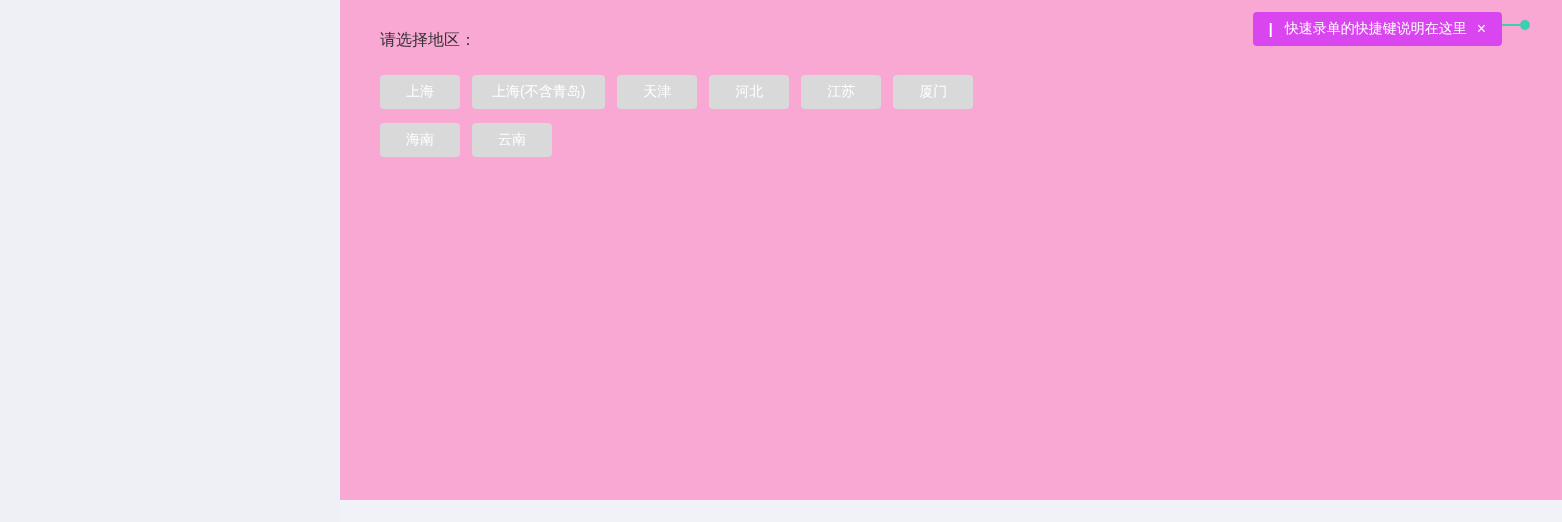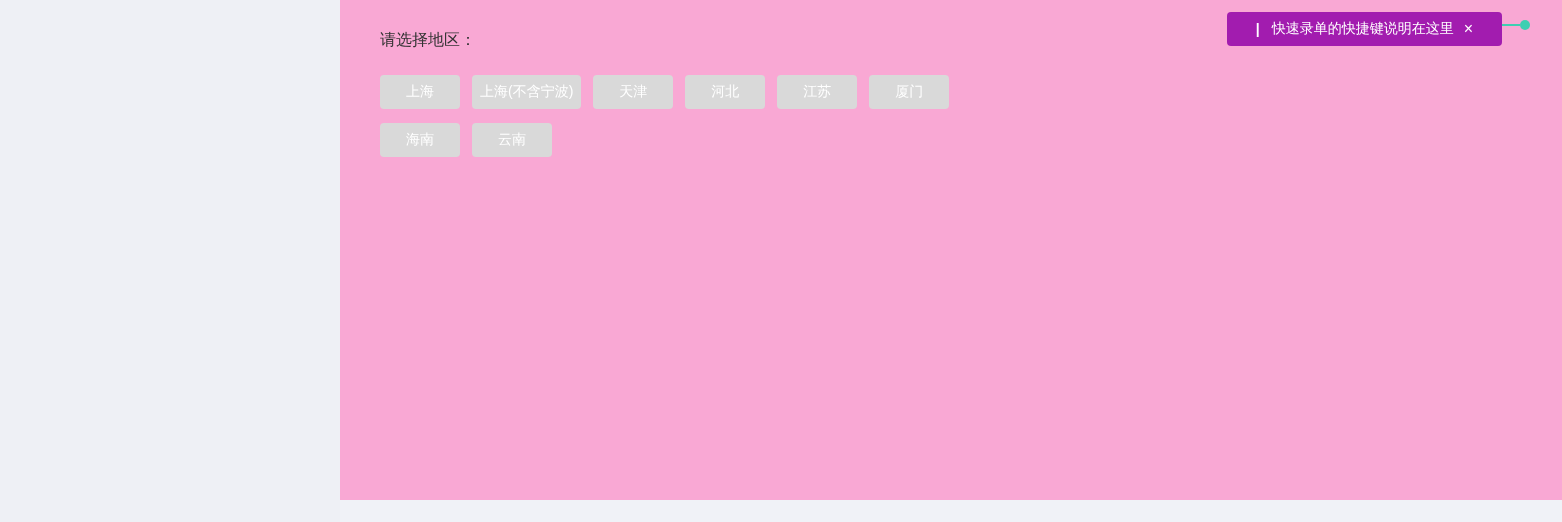--- a/index.html
+++ b/index.html
@@ -46,40 +46,40 @@
     .region-buttons-row {
       display: flex;
       flex-wrap: nowrap;
       gap: 12px;
       margin-bottom: 14px;
       align-items: center;
     }
 
     .region-btn {
       display: inline-block;
-      padding: 8px 8px;
+      padding: 8px 20px;
       background: #d9d9d9;
       color: #fff;
       border: none;
       border-radius: 4px;
       font-size: 14px;
       cursor: pointer;
       white-space: nowrap;
       min-width: 80px;
       text-align: center;
     }
 
     
     .tooltip-banner {
       position: absolute;
       top: 12px;
       right: 60px;
-      background: #a21caf;
+      background: #d946ef;
       color: #fff;
-      padding: 8px 29px;
+      padding: 8px 16px;
       border-radius: 4px;
       font-size: 14px;
       display: flex;
       align-items: center;
       gap: 10px;
       white-space: nowrap;
     }
 
     .tooltip-banner::before {
       content: '|';
@@ -118,21 +118,21 @@
 <body>
 
 <div class="left-panel"></div>
 
 <div class="main-content">
 
   <div class="page-label">请选择地区：</div>
 
   <div class="region-buttons-row">
   <button class="region-btn">上海</button>
-      <button class="region-btn">上海(不含宁波)</button>
+      <button class="region-btn">上海(不含青岛)</button>
       <button class="region-btn">天津</button>
       <button class="region-btn">河北</button>
       <button class="region-btn">江苏</button>
       <button class="region-btn">厦门</button>
     </div>
 
   <div class="region-buttons-row">
       <button class="region-btn">海南</button>
       <button class="region-btn">云南</button>
     </div>

